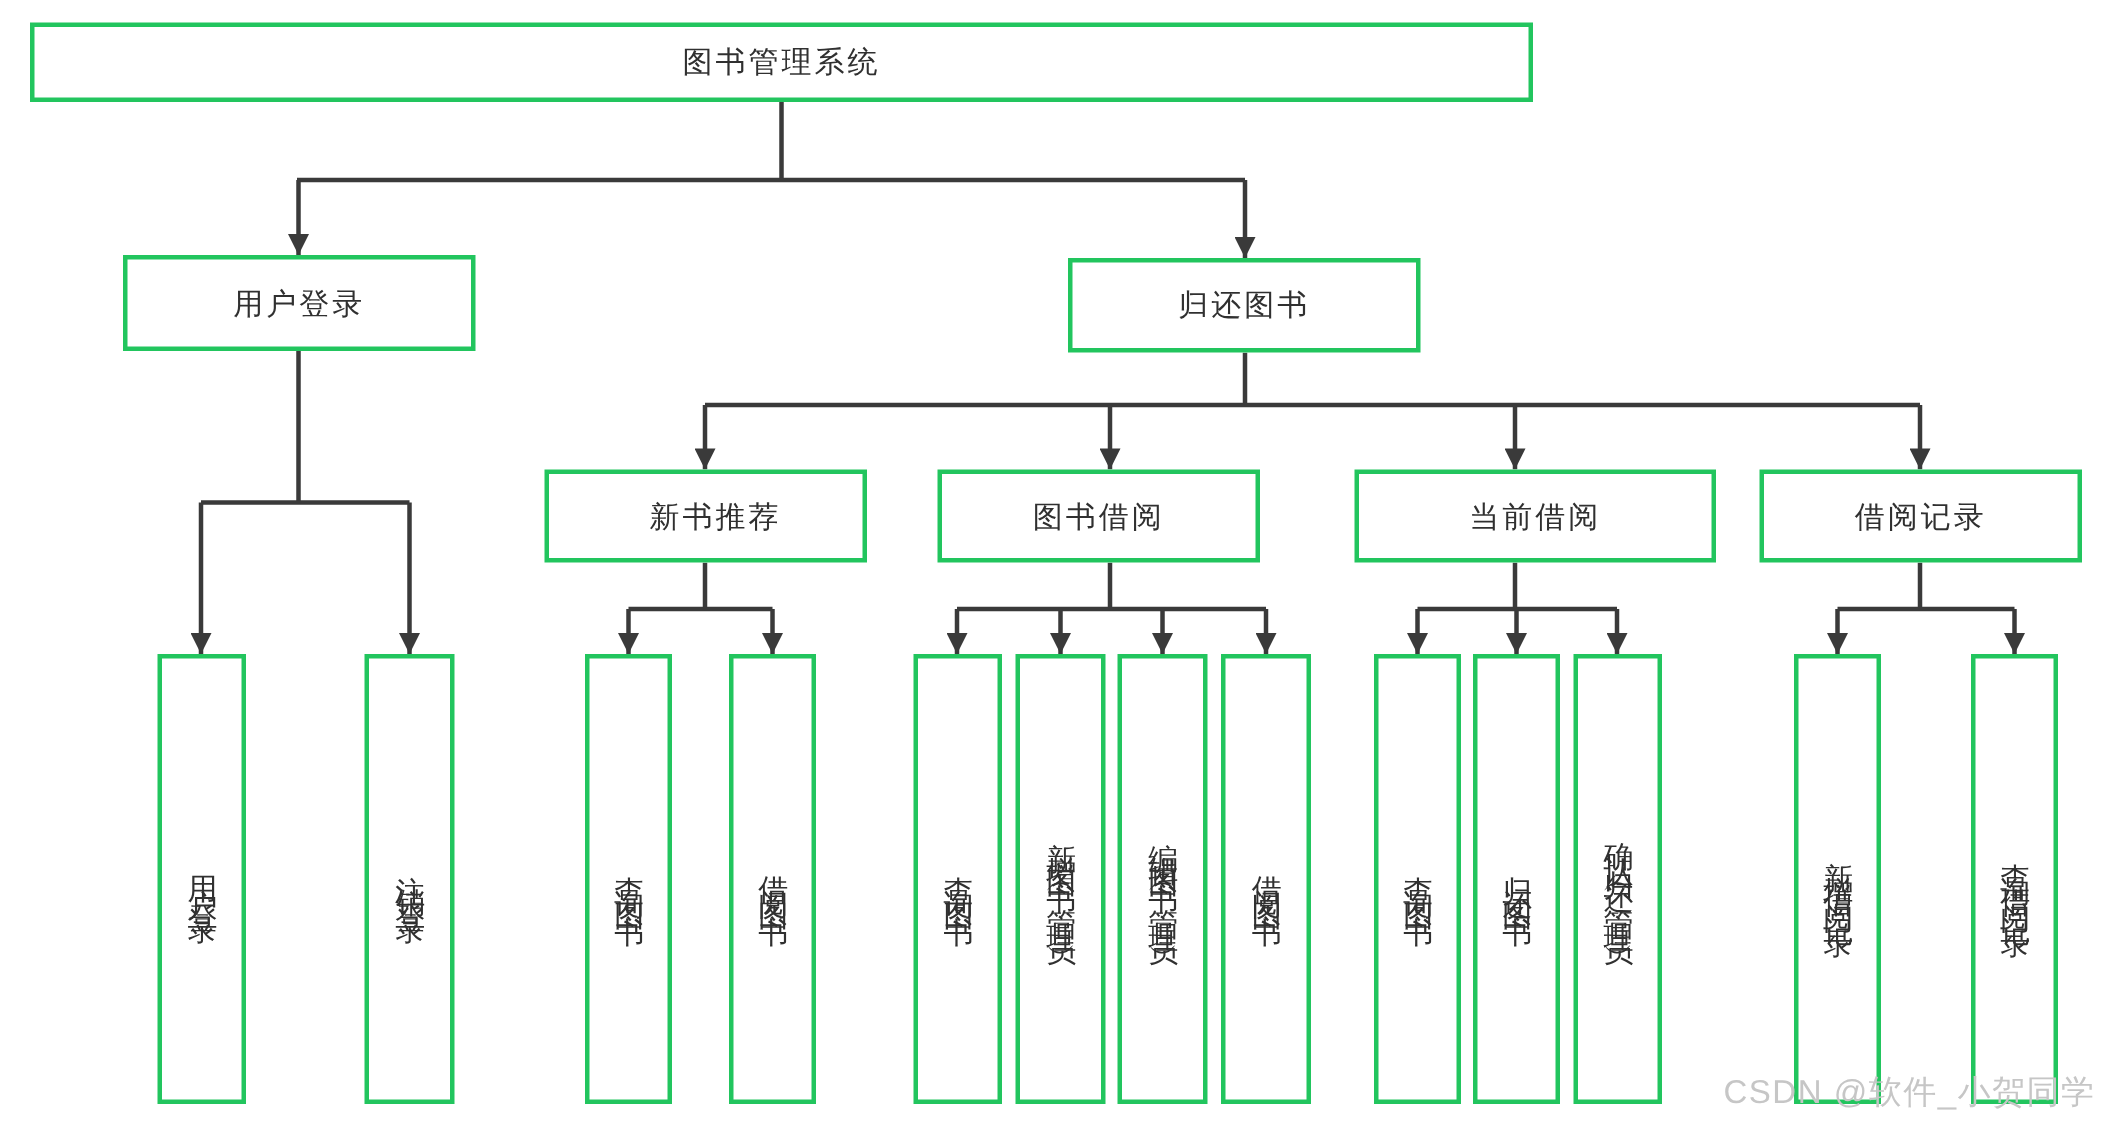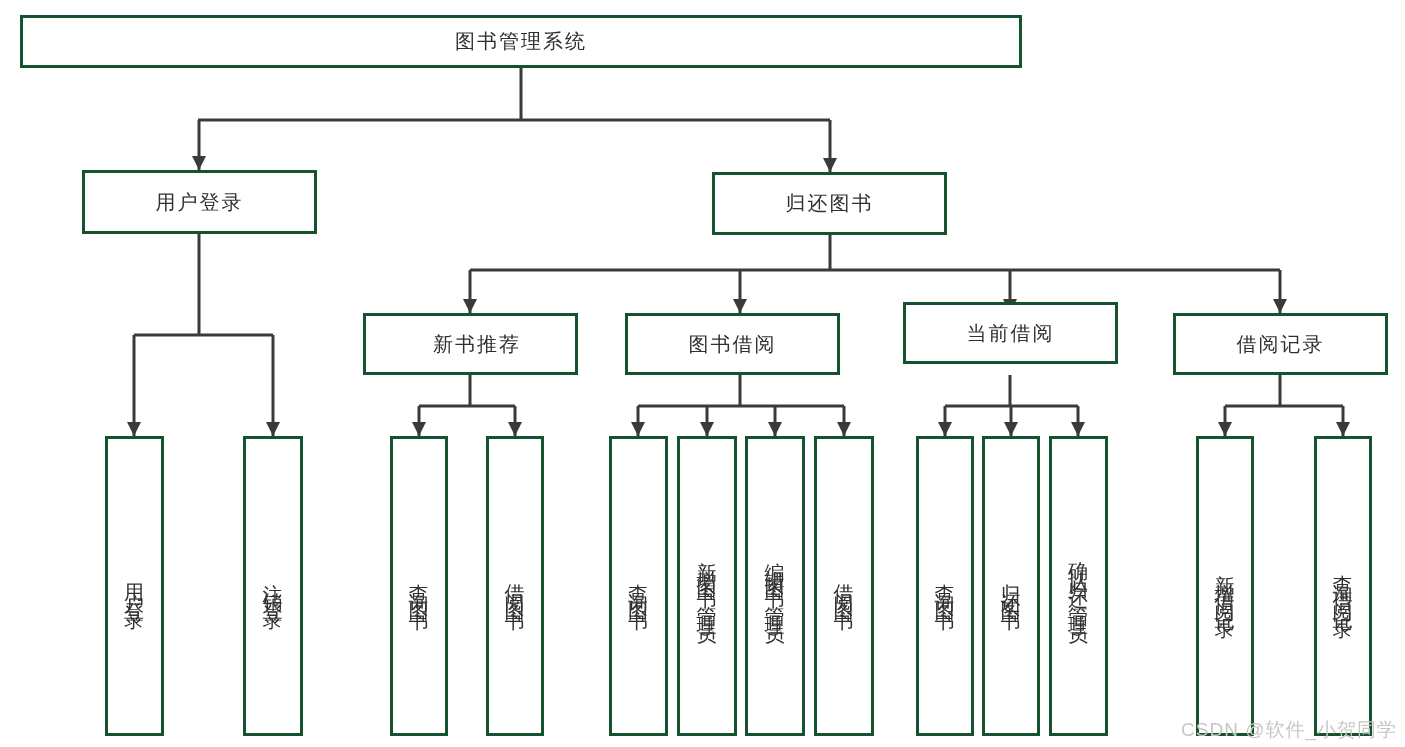--- a/index.html
+++ b/index.html
@@ -14,21 +14,21 @@
   #connectors {
     position: absolute;
     left: 0; top: 0;
     width: 1405px; height: 747px;
     z-index: 0;
   }
   .node {
     position: absolute;
     box-sizing: border-box;
     background: #ffffff;
-    border: 3px solid #14532d;
+    border: 3px solid #22c55e;
     color: #303030;
     display: flex;
     align-items: center;
     justify-content: center;
     z-index: 1;
   }
   .hnode {
     font-size: 20px;
     letter-spacing: 2px;
     white-space: nowrap;
@@ -38,21 +38,21 @@
     text-orientation: mixed;
     font-size: 20px;
     letter-spacing: 9px;
     line-height: 1;
     padding: 10px 0;
   }
   .watermark {
     position: absolute;
     right: 8px;
     bottom: 4px;
-    font-size: 19px;
+    font-size: 22px;
     letter-spacing: 1px;
     color: #c6c6c6;
     z-index: 2;
     white-space: nowrap;
   }
 </style>
 </head>
 <body>
 
 <div id="canvas">
@@ -100,21 +100,21 @@
     </g>
   </svg>
 
   <div class="node hnode" style="left:20px; top:15px; width:1002px; height:53px;">图书管理系统</div>
 
   <div class="node hnode" style="left:82px; top:170px; width:235px; height:64px;">用户登录</div>
   <div class="node hnode" style="left:712px; top:172px; width:235px; height:63px;">归还图书</div>
 
   <div class="node hnode" style="left:363px; top:313px; width:215px; height:62px;padding-left:13px;">新书推荐</div>
   <div class="node hnode" style="left:625px; top:313px; width:215px; height:62px;">图书借阅</div>
-  <div class="node hnode" style="left:903px; top:302px; width:215px; height:62px;">当前借阅</div>
+  <div class="node hnode" style="left:903px; top:313px; width:241px; height:62px;">当前借阅</div>
   <div class="node hnode" style="left:1173px; top:313px; width:215px; height:62px;">借阅记录</div>
 
   <div class="node vnode" style="left:105px; top:436px; width:59px; height:300px;">用户登录</div>
   <div class="node vnode" style="left:243px; top:436px; width:60px; height:300px;">注销登录</div>
 
   <div class="node vnode" style="left:390px; top:436px; width:58px; height:300px;">查询图书</div>
   <div class="node vnode" style="left:486px; top:436px; width:58px; height:300px;">借阅图书</div>
 
   <div class="node vnode" style="left:609px; top:436px; width:59px; height:300px;">查询图书</div>
   <div class="node vnode" style="left:677px; top:436px; width:60px; height:300px;">新增图书（管理员）</div>

